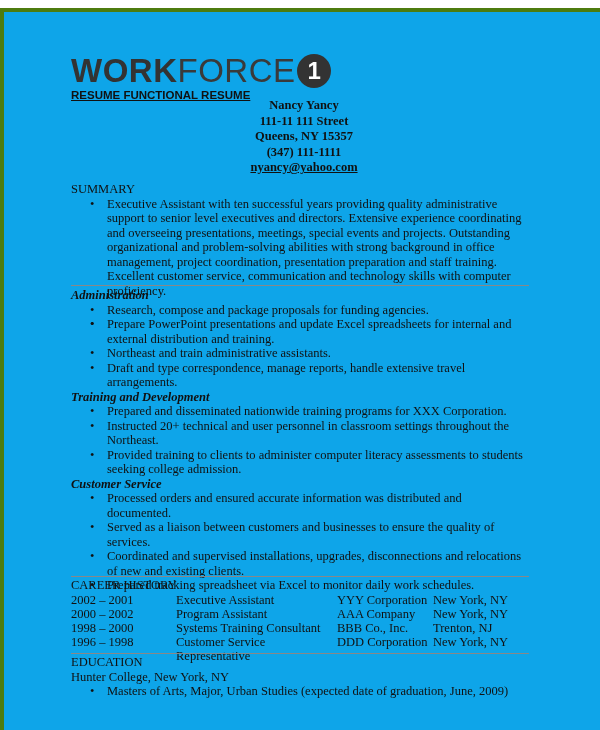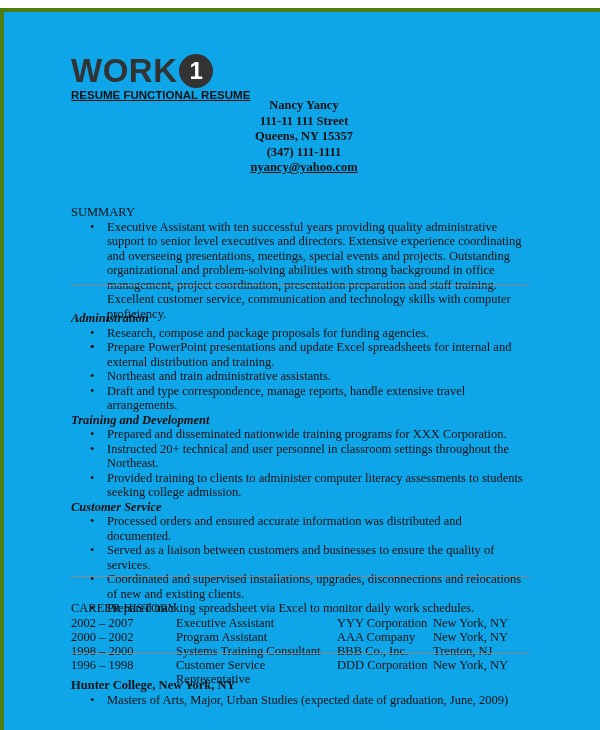--- a/index.html
+++ b/index.html
@@ -26,41 +26,42 @@
   .subtitle {
     position:absolute; left:67px; top:77px;
     font-family:"Liberation Sans", "DejaVu Sans", sans-serif;
     font-size:11.5px; font-weight:bold; text-decoration:underline; color:#111;
   }
   .contact {
     position:absolute; left:0; width:600px; top:86px; text-align:center;
     font-weight:bold; font-size:12.5px; line-height:15.5px;
   }
   .contact .email { text-decoration:underline; }
-  .section { position:absolute; left:67px; width:458px;margin-top:23px; }
+  .section { position:absolute; left:67px; width:458px; }
   .rule { position:absolute; left:67px; width:458px; height:0; border-top:1.5px solid #888; }
   .sec-title { font-size:12.5px; line-height:14.5px; }
   .sub-title { font-weight:bold; font-style:italic; line-height:14.5px; }
   ul { margin:0; padding:0; list-style:none; }
   li { position:relative; padding-left:36px; line-height:14.5px; }
   li .bullet { position:absolute; left:19px; top:0; }
   .history-row { display:flex; line-height:14px; }
   .history-row .c1 { width:105px; }
   .history-row .c2 { width:161px; }
   .history-row .c3 { width:96px; }
   .history-row .c4 { flex:1; }
   .footer-mark { position:absolute; height:0; border-top:1px solid #c8c8c8; top:723px; }
 </style>
 </head>
 <body>
 
 <div class="page">
 
   <div class="logo">
     <span class="bold">WORK</span>
+    <span class="light">FORCE</span>
     <span class="circle">1</span>
   </div>
   <div class="subtitle">RESUME FUNCTIONAL RESUME</div>
 
   <div class="contact">
     <div>Nancy Yancy</div>
     <div>111-11 111 Street</div>
     <div>Queens, NY 15357</div>
     <div>(347) 111-1111</div>
     <div class="email">nyancy@yahoo.com</div>
@@ -98,21 +99,21 @@
       <li><span class="bullet">•</span><span>Served as a liaison between customers and businesses to ensure the quality of services.</span></li>
       <li><span class="bullet">•</span><span>Coordinated and supervised installations, upgrades, disconnections and relocations of new and existing clients.</span></li>
       <li><span class="bullet">•</span><span>Prepared tracking spreadsheet via Excel to monitor daily work schedules.</span></li>
     </ul>
   </div>
   <div class="rule" style="top:564px;"></div>
 
   <div class="section" style="top:566px;">
     <div class="sec-title">CAREER HISTORY</div>
     <div class="history-row">
-      <span class="c1">2002 – 2007</span>
+      <span class="c1">2002 – 2001</span>
       <span class="c2">Executive Assistant</span>
       <span class="c3">YYY Corporation</span>
       <span class="c4">New York, NY</span>
     </div>
     <div class="history-row">
       <span class="c1">2000 – 2002</span>
       <span class="c2">Program Assistant</span>
       <span class="c3">AAA Company</span>
       <span class="c4">New York, NY</span>
     </div>
@@ -125,21 +126,22 @@
     <div class="history-row">
       <span class="c1">1996 – 1998</span>
       <span class="c2">Customer Service Representative</span>
       <span class="c3">DDD Corporation</span>
       <span class="c4">New York, NY</span>
     </div>
   </div>
   <div class="rule" style="top:641px;"></div>
 
   <div class="section" style="top:643px;">
-    <div style="line-height:14.5px;font-weight:bold;">Hunter College, New York, NY</div>
+    <div class="sec-title">EDUCATION</div>
+    <div style="line-height:14.5px;">Hunter College, New York, NY</div>
     <ul>
       <li><span class="bullet">•</span><span>Masters of Arts, Major, Urban Studies (expected date of graduation, June, 2009)</span></li>
     </ul>
   </div>
 
   <div class="footer-mark" style="left:41px; width:6px;"></div>
   <div class="footer-mark" style="left:528px; width:31px;"></div>
 </div>
 
 </body></html>

